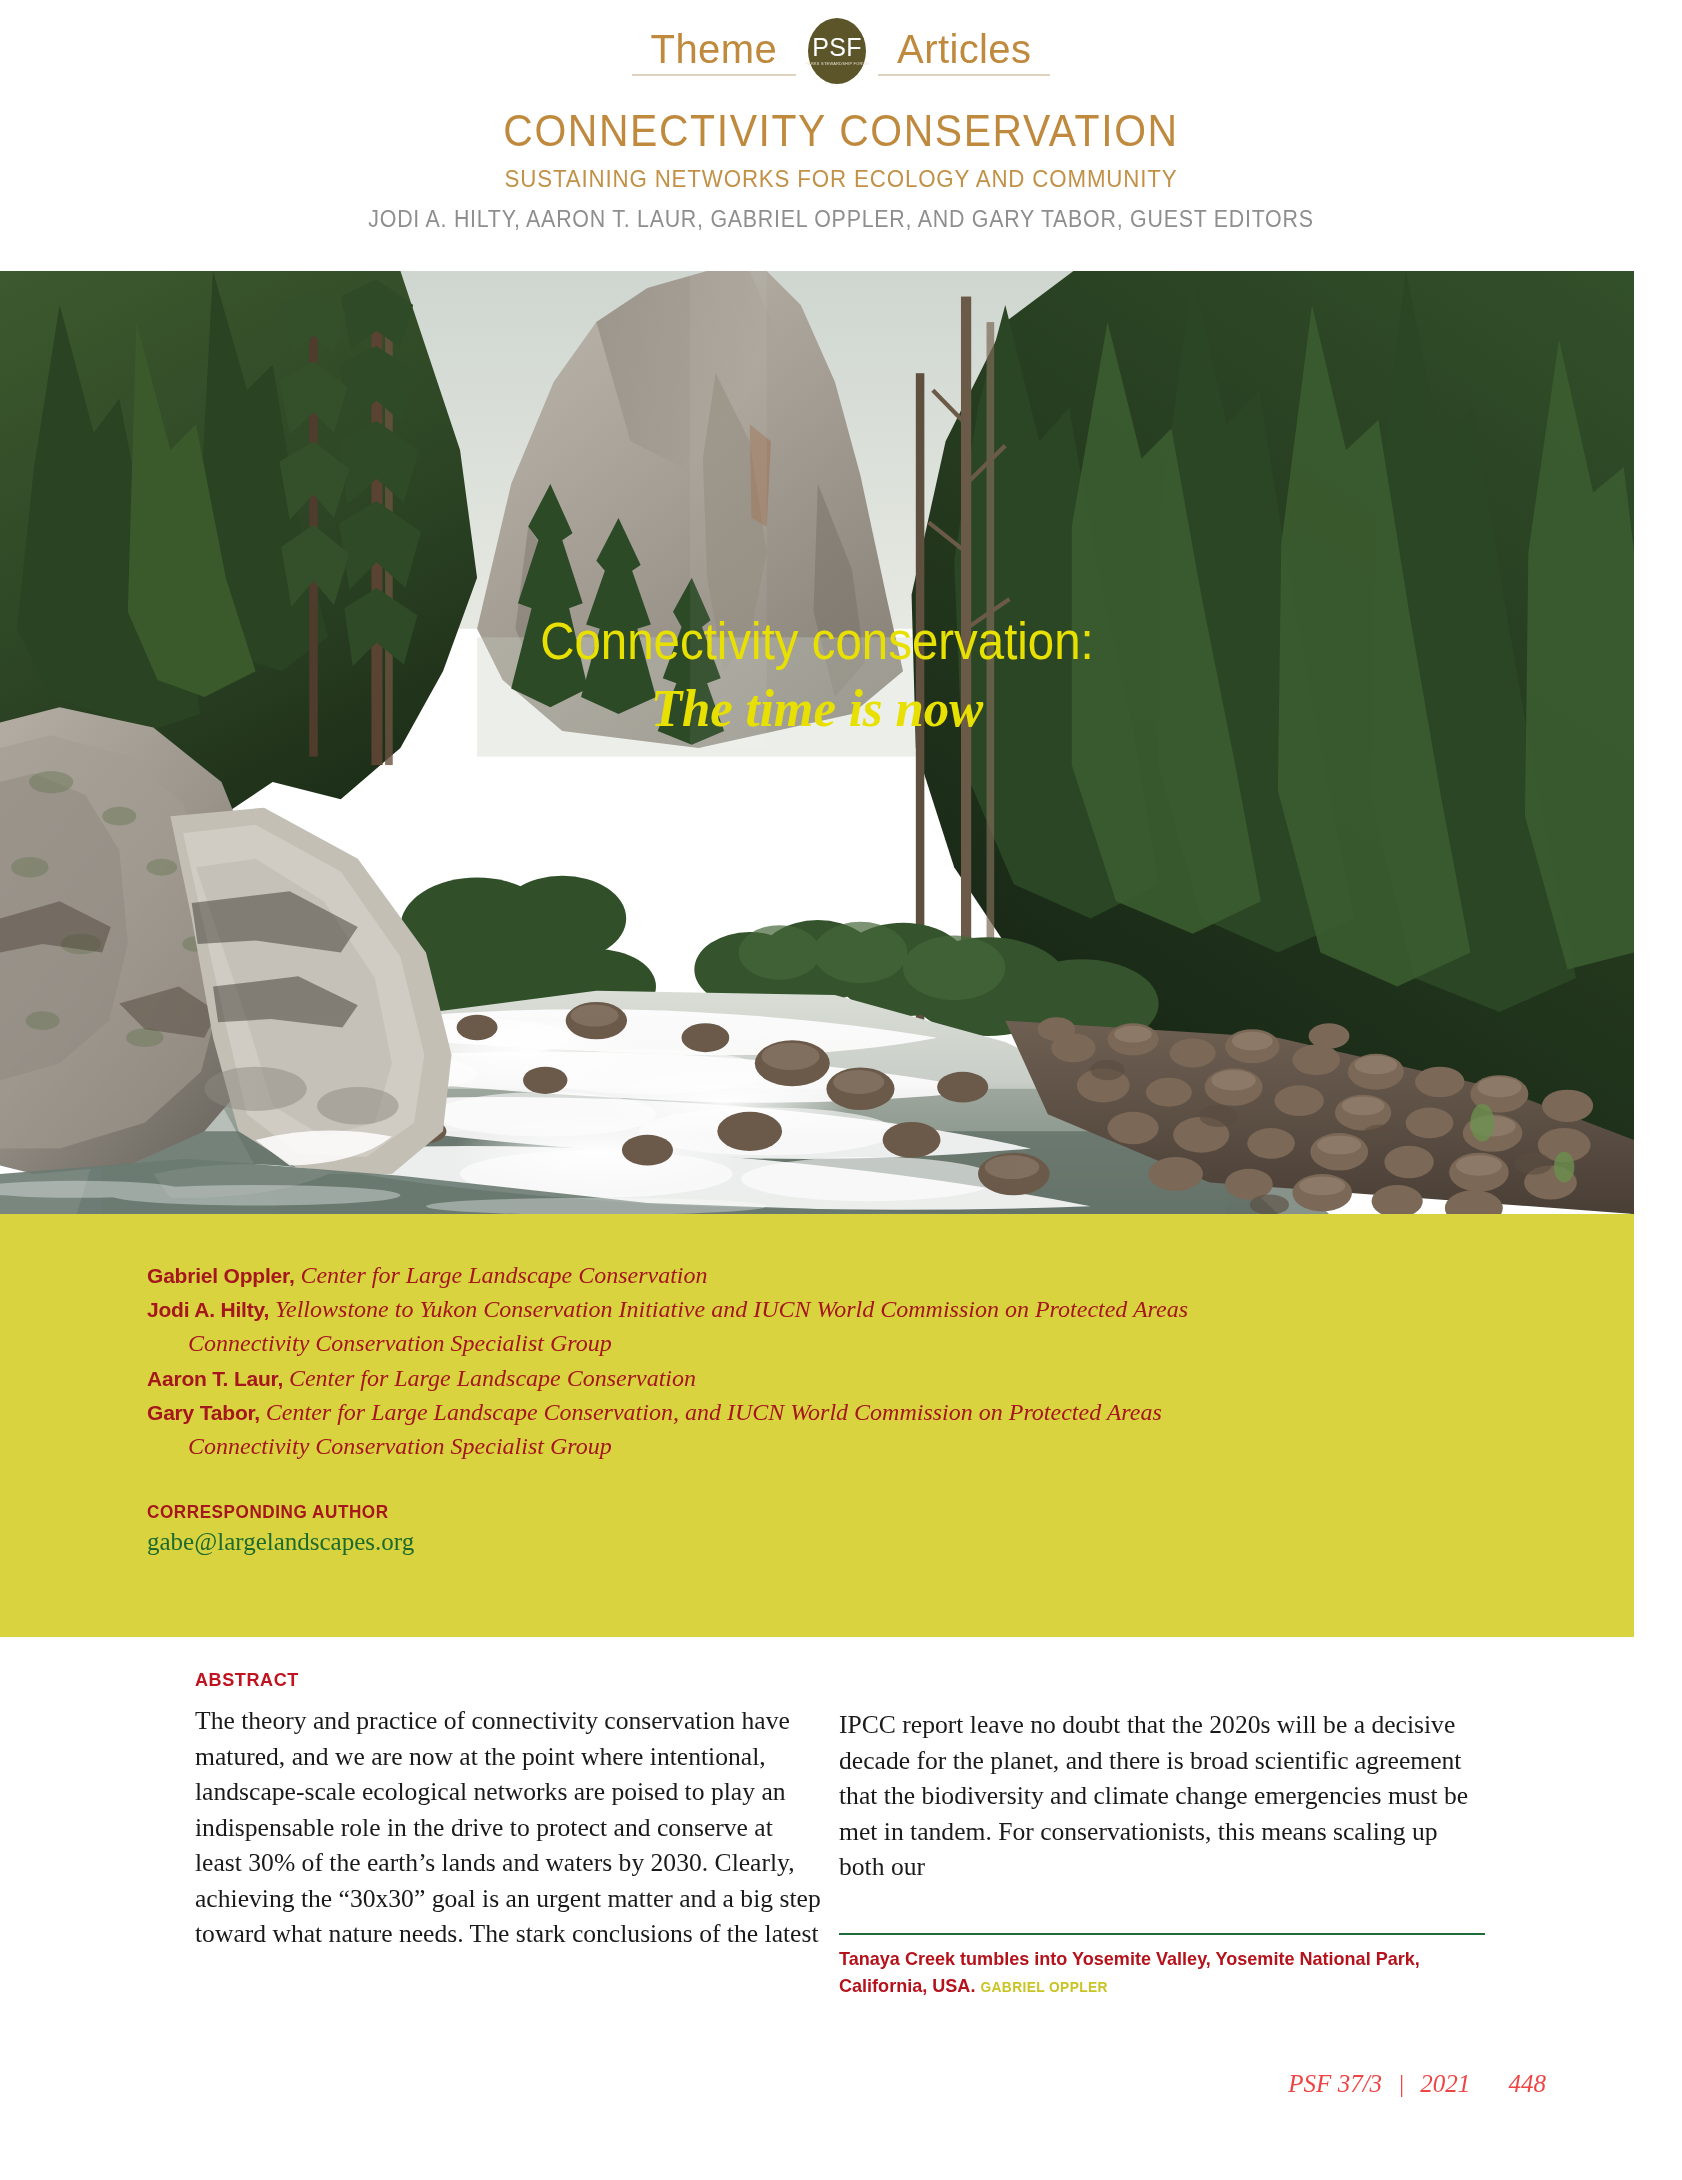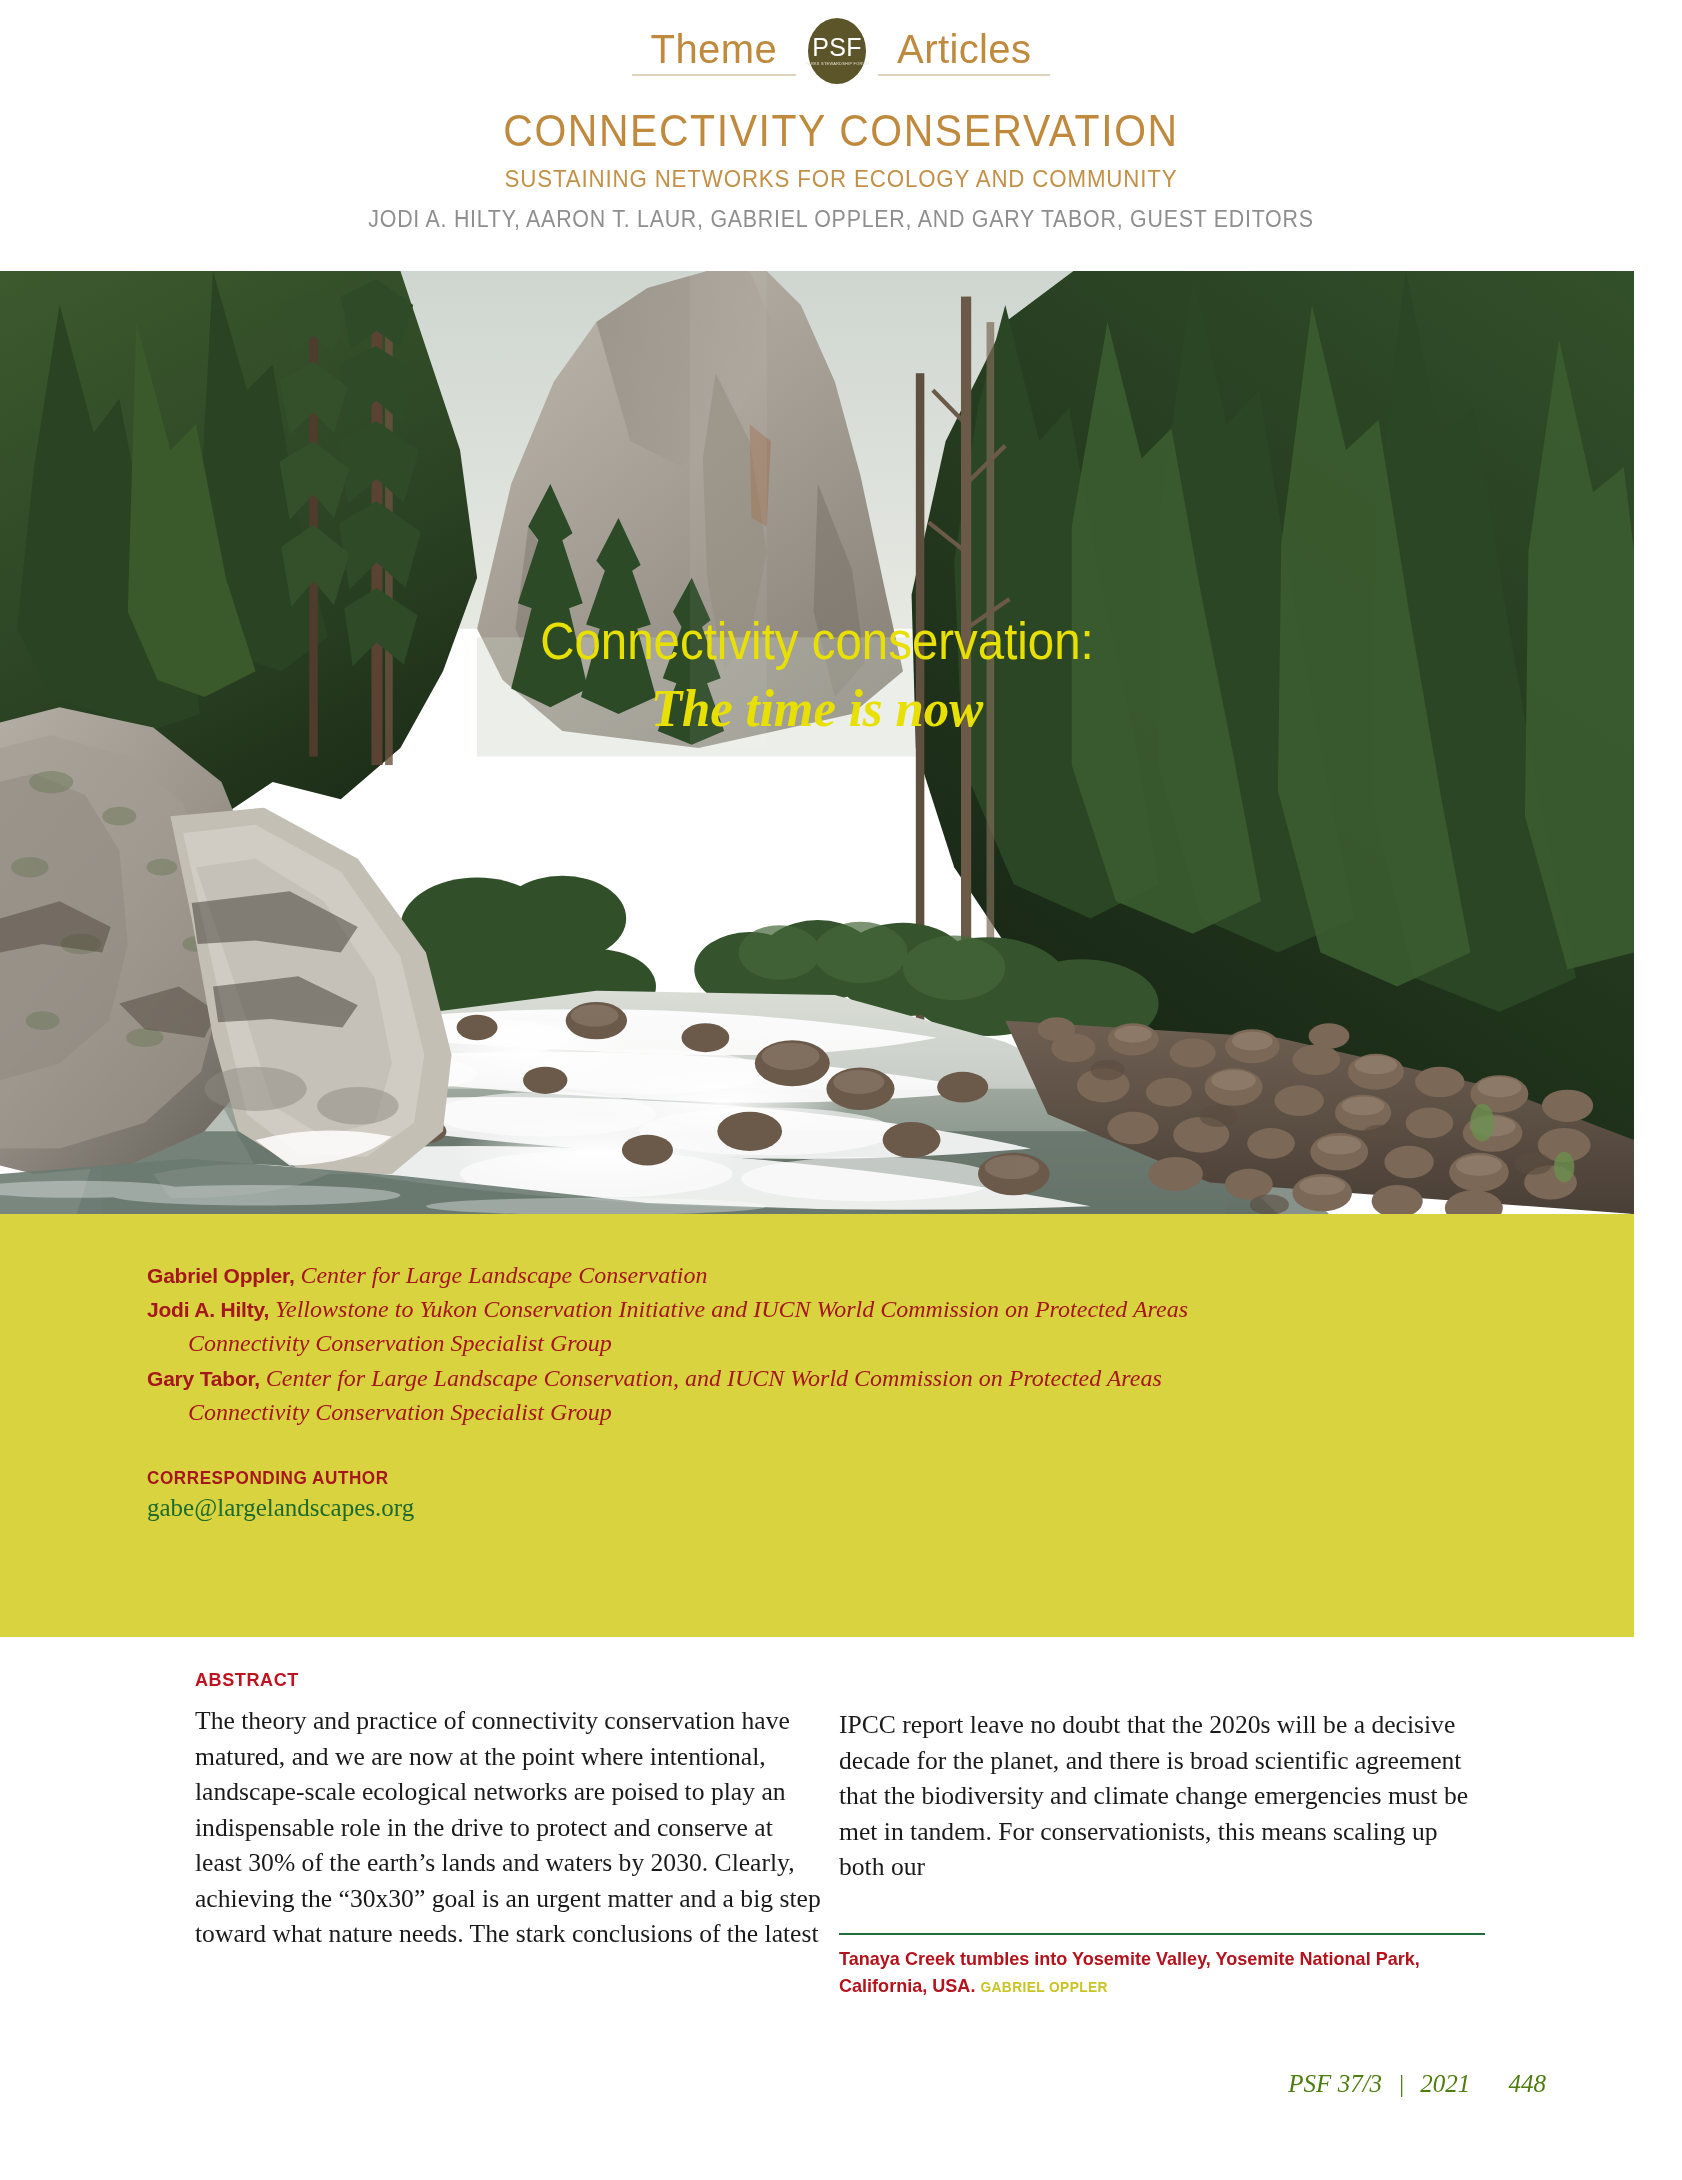--- a/index.html
+++ b/index.html
@@ -279,21 +279,21 @@
     position: absolute;
     left: 0;
     top: 2070px;
     width: 1682px;
     text-align: right;
     padding-right: 136px;
     box-sizing: border-box;
     font-family: "Liberation Serif", serif;
     font-style: italic;
     font-size: 25px;
-    color: #4d7c0f;
+    color: #ef4444;
   }
   .footer .sep { margin: 0 9.4px; }
   .footer .pageno { margin-left: 32px; }
 </style>
 </head>
 <body>
 
 <div class="masthead">
 
   <div class="kicker-row">
@@ -610,20 +610,24 @@
   </div>
 
   <div class="author-line">
     <span class="nm">Jodi A. Hilty,</span>
     <span class="aff">Yellowstone to Yukon Conservation Initiative and IUCN World Commission on Protected Areas</span>
   </div>
   <div class="author-line indent">
     <span class="aff">Connectivity Conservation Specialist Group</span>
   </div>
 
+  <div class="author-line">
+    <span class="nm">Aaron T. Laur,</span>
+    <span class="aff">Center for Large Landscape Conservation</span>
+  </div>
 
   <div class="author-line">
     <span class="nm">Gary Tabor,</span>
     <span class="aff">Center for Large Landscape Conservation, and IUCN World Commission on Protected Areas</span>
   </div>
   <div class="author-line indent">
     <span class="aff">Connectivity Conservation Specialist Group</span>
   </div>
 
   <div class="corr-head">CORRESPONDING  AUTHOR</div>

